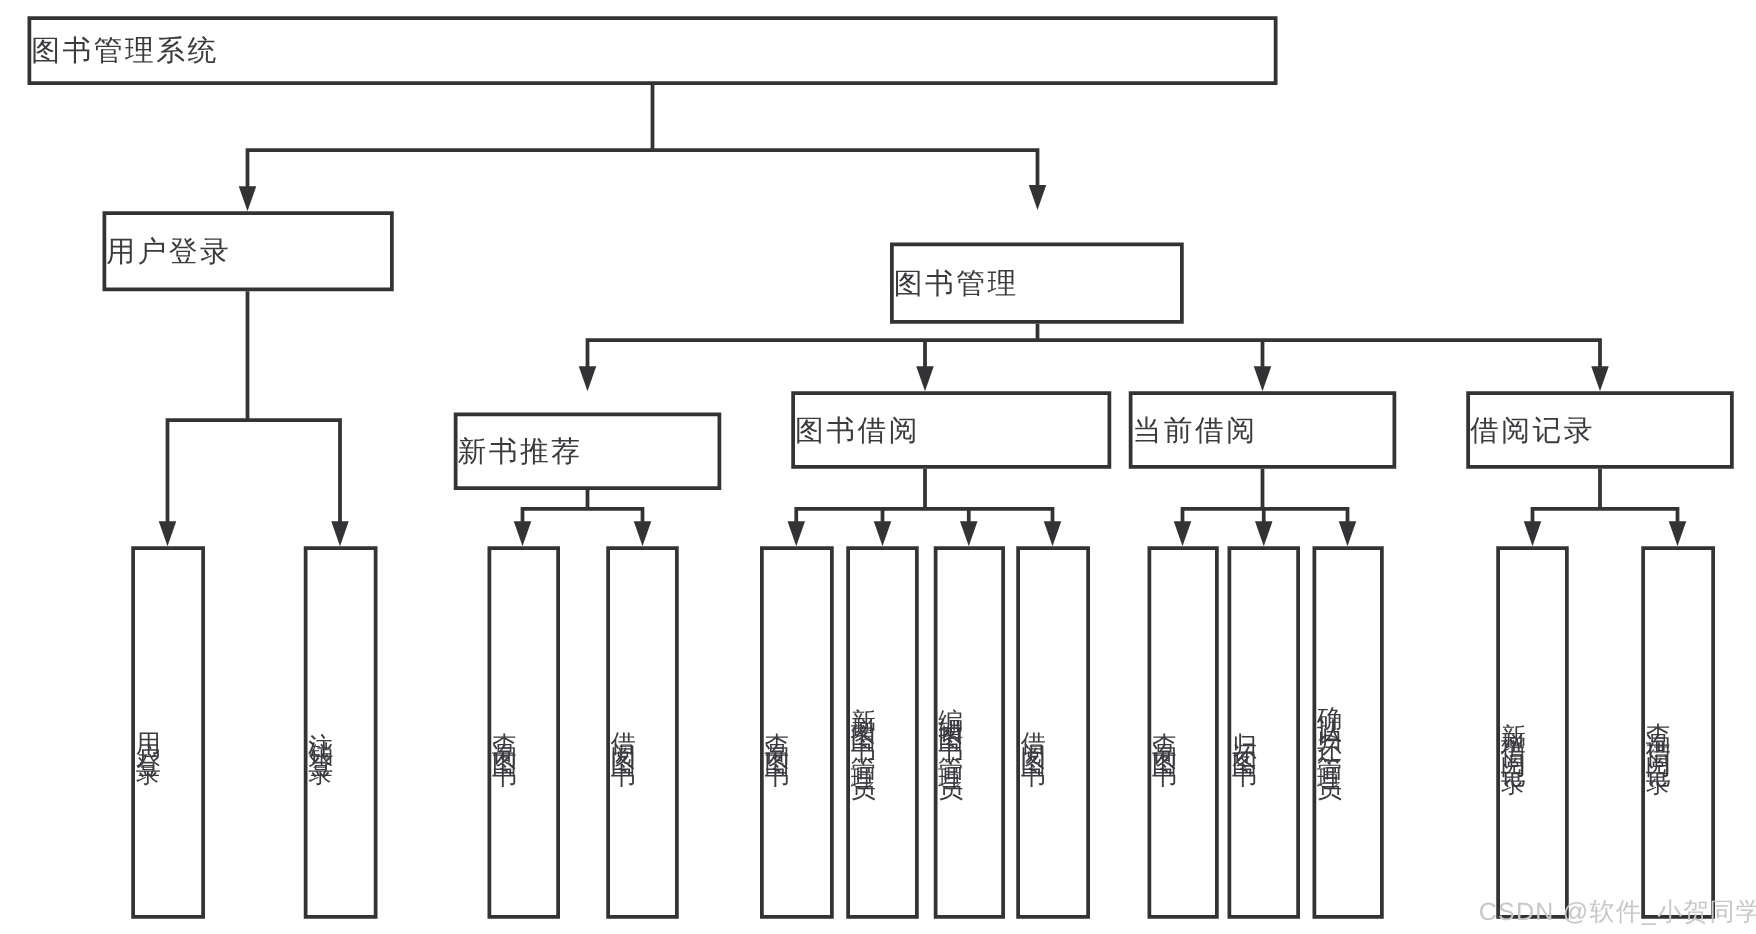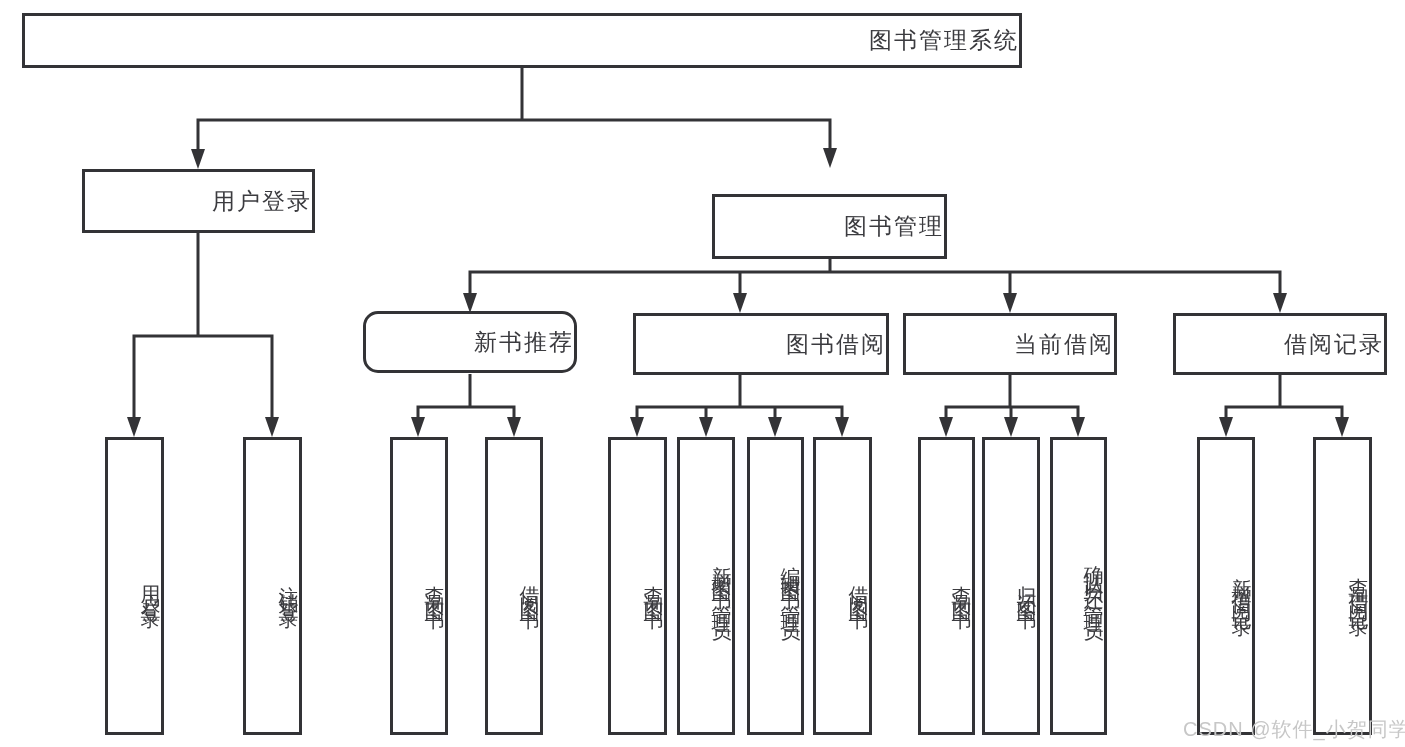--- a/index.html
+++ b/index.html
@@ -17,21 +17,21 @@
     width: 1405px; height: 747px;
     z-index: 1;
   }
   .node {
     position: absolute;
     box-sizing: border-box;
     border: 3px solid #333336;
     background: #ffffff;
     display: flex;
     align-items: center;
-    justify-content: flex-end;
+    justify-content: flex-start;
     color: #3b3b3f;
     z-index: 2;
   }
   .node.h-label { font-size: 23px; letter-spacing: 2px; }
   .node.leaf {
     top: 437px;
     height: 298px;
   }
   .leaf .v-text {
     writing-mode: vertical-rl;
@@ -106,21 +106,21 @@
     <span>图书管理系统</span>
   </div>
 
   <div class="node h-label" style="left:82px; top:169px; width:233px; height:64px;">
     <span>用户登录</span>
   </div>
   <div class="node h-label" style="left:712px; top:168px; width:235px; height:65px;margin-top:26px;">
     <span>图书管理</span>
   </div>
 
-  <div class="node h-label" style="left:363px; top:311px; width:214px; height:62px;border-radius:15px;">
+  <div class="node h-label" style="left:363px; top:330px; width:214px; height:62px;">
     <span>新书推荐</span>
   </div>
   <div class="node h-label" style="left:633px; top:313px; width:256px; height:62px;">
     <span>图书借阅</span>
   </div>
   <div class="node h-label" style="left:903px; top:313px; width:214px; height:62px;">
     <span>当前借阅</span>
   </div>
   <div class="node h-label" style="left:1173px; top:313px; width:214px; height:62px;">
     <span>借阅记录</span>

